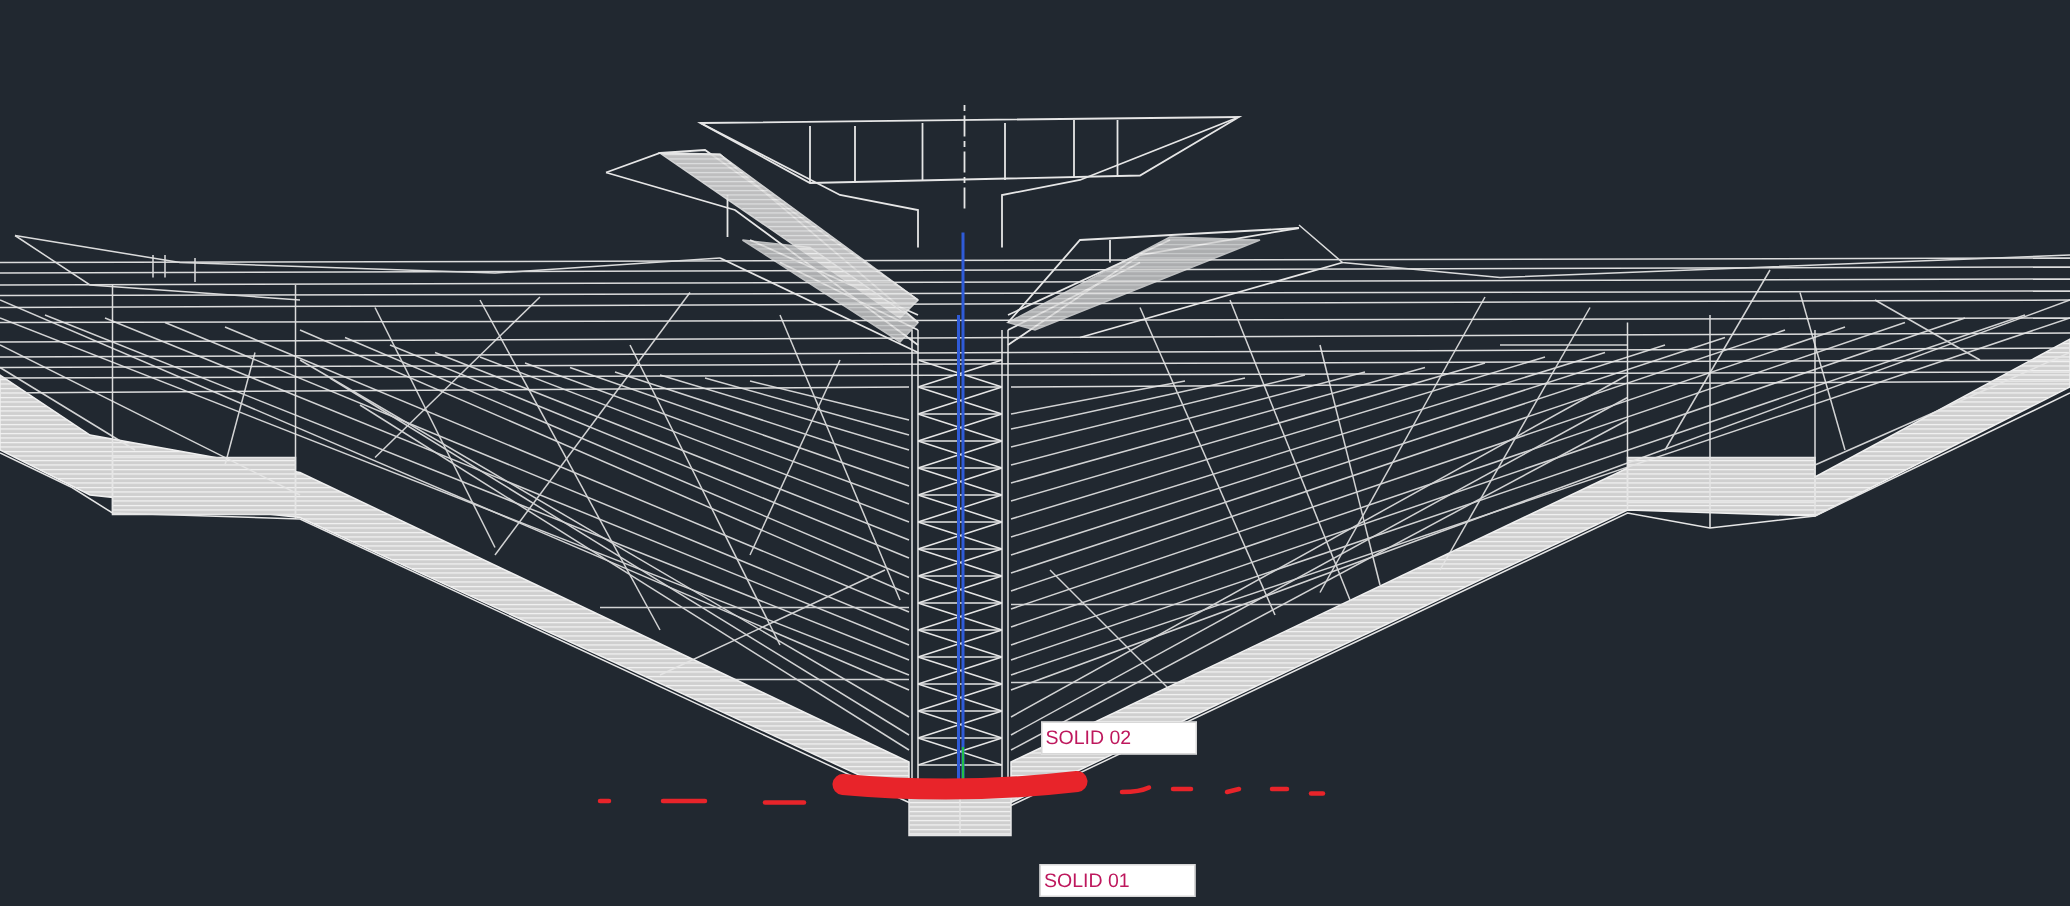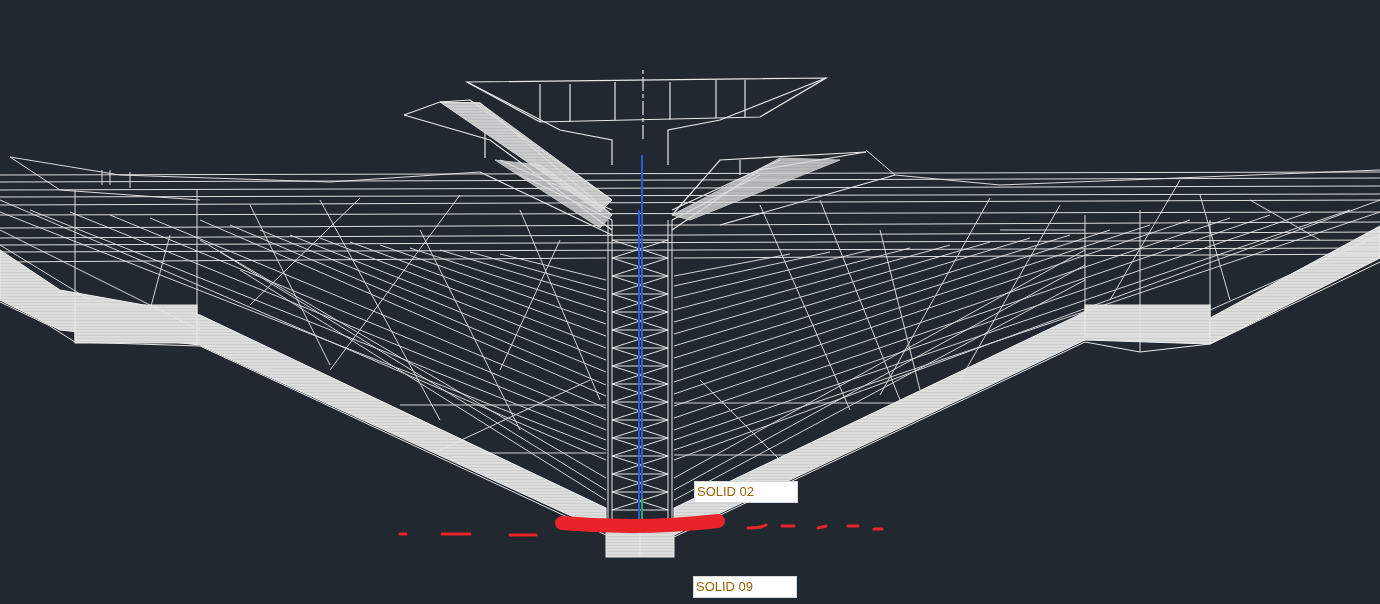--- a/index.html
+++ b/index.html
@@ -11,21 +11,21 @@
   }
   #viewport {
     position: absolute; left: 0; top: 0; width: 1380px; height: 604px;
     background: #212830;
   }
   #viewport svg { position: absolute; left: 0; top: 0; }
   .label-box {
     position: absolute;
     background: #ffffff;
     border: 1px solid #d8d8d8;
-    color: #a16207;
+    color: #be185d;
     font-family: "Liberation Sans", sans-serif;
     font-size: 13px;
     line-height: 20px;
     padding: 0 0 0 2px;
     box-sizing: border-box;
     white-space: nowrap;
   }
   #label-solid-02 { left: 694px; top: 481px; width: 104px; height: 22px; }
   #label-solid-01 { left: 693px; top: 576px; width: 104px; height: 22px; }
 </style>
@@ -256,15 +256,15 @@
       <path d="M818,528 L826,526"></path>
       <line x1="848" y1="526" x2="858" y2="526"></line>
       <line x1="874" y1="529" x2="882" y2="529"></line>
     </g>
   </svg>
 
   <div id="label-solid-02" class="label-box">
     <span>SOLID 02</span>
   </div>
   <div id="label-solid-01" class="label-box">
-    <span>SOLID 09</span>
+    <span>SOLID 01</span>
   </div>
 </div>
 
 </body></html>

